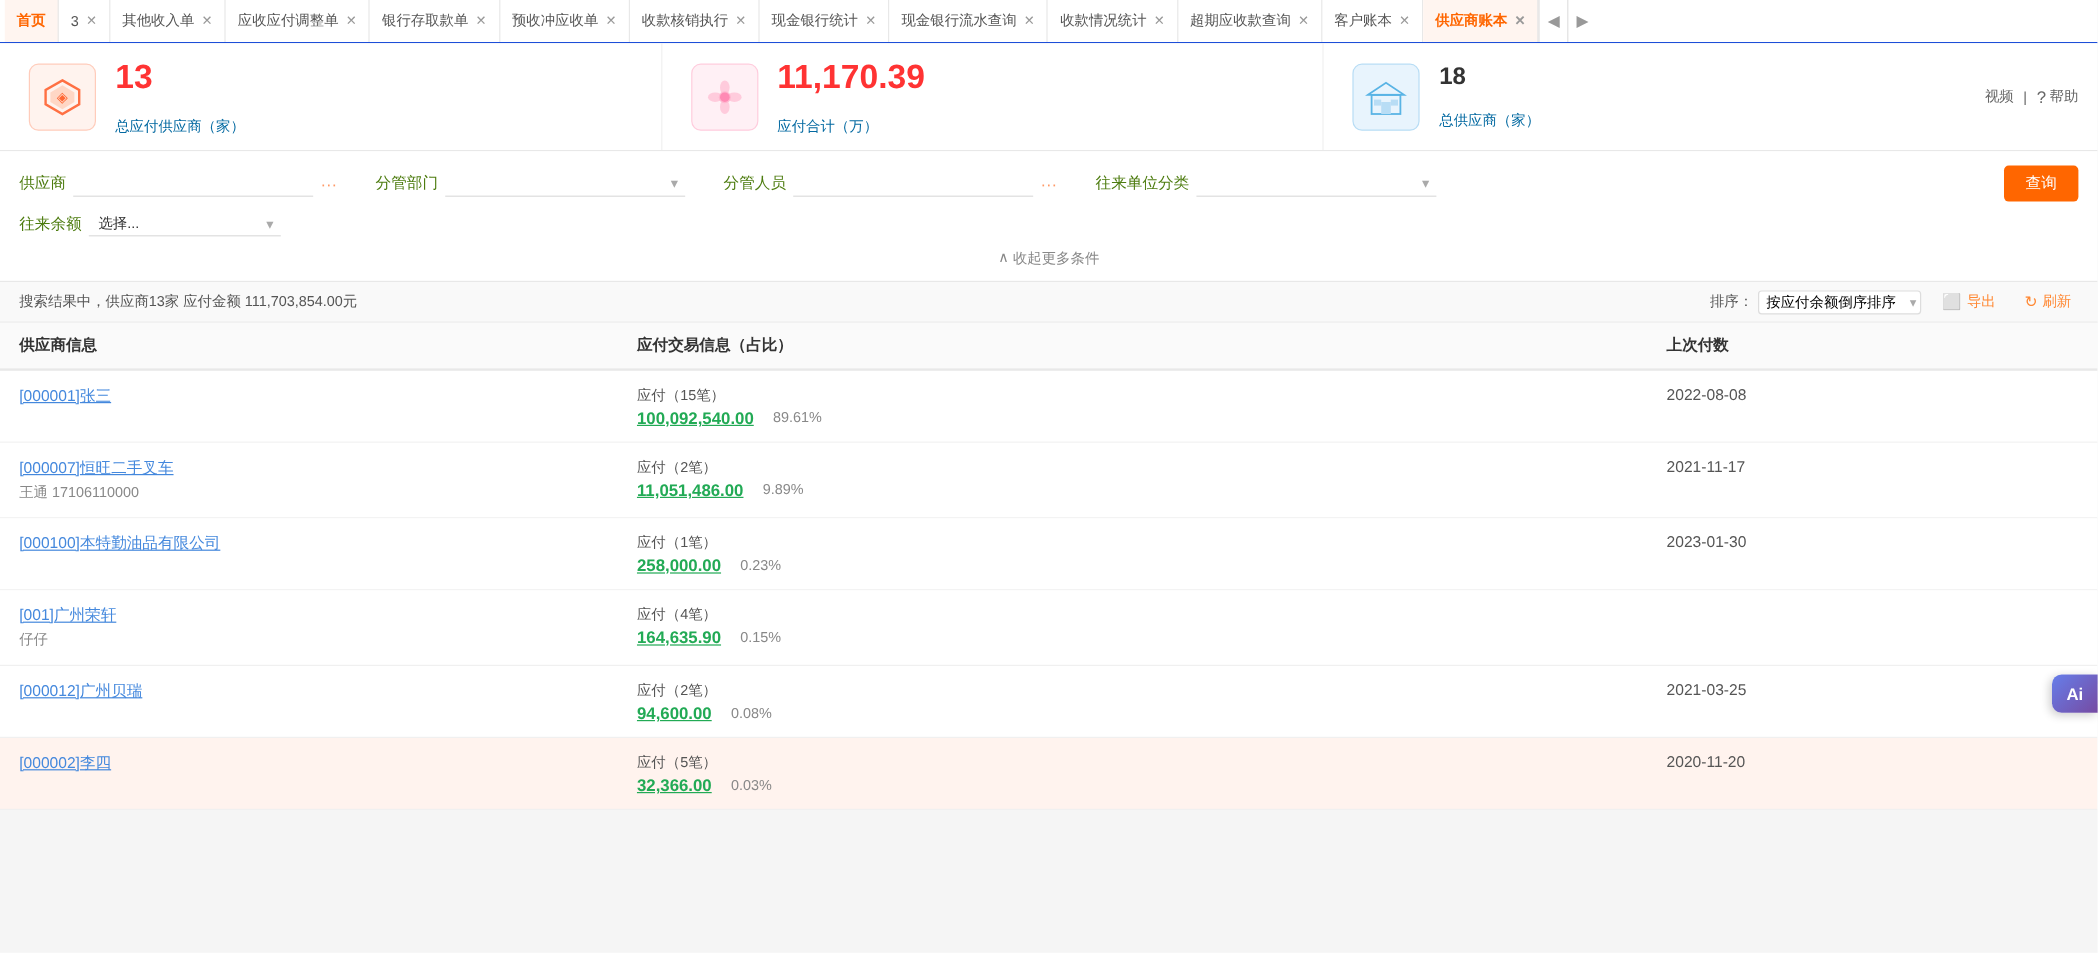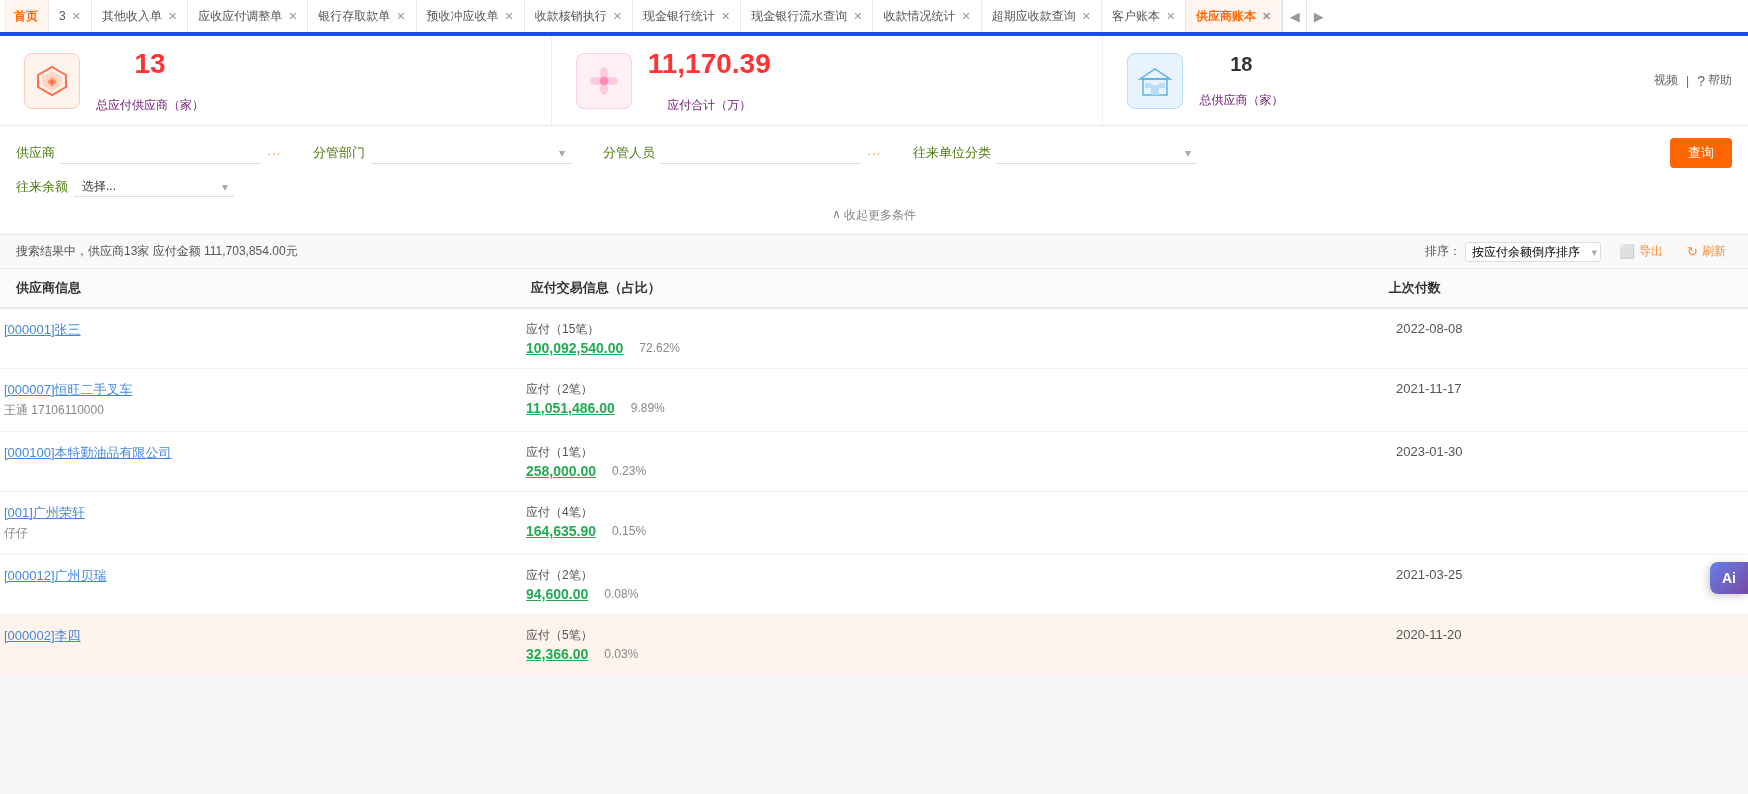--- a/index.html
+++ b/index.html
@@ -3,21 +3,21 @@
   <meta charset="utf-8">
   <style>
     * { box-sizing: border-box; margin: 0; padding: 0; }
     body { font-family: 'Microsoft YaHei', Arial, sans-serif; font-size: 13px; background: #f5f5f5; color: #333; }
 
     
     .top-nav {
       display: flex;
       align-items: center;
       background: #fff;
-      border-bottom: 4px solid #1d4ed8;
+      border-bottom: 1px solid #1d4ed8;
       height: 36px;
       padding: 0 4px;
       overflow: hidden;
     }
     .nav-tab {
       display: flex;
       align-items: center;
       padding: 0 10px;
       height: 36px;
       white-space: nowrap;
@@ -54,23 +54,23 @@
       display: flex;
       align-items: center;
       justify-content: center;
       margin-right: 16px;
       font-size: 28px;
       flex-shrink: 0;
     }
     .stat-icon.orange { background: #fff3ee; color: #ff7043; border: 1.5px solid #ffccbb; }
     .stat-icon.pink { background: #fff0f5; color: #ff8ab4; border: 1.5px solid #ffccdd; }
     .stat-icon.blue { background: #e8f4fd; color: #5ab4e5; border: 1.5px solid #b8ddf5; }
-    .stat-text { display: flex; flex-direction: column; align-items: center; }
+    .stat-text { display: flex; flex-direction: column; }
     .stat-number { font-size: 28px; font-weight: bold; color: #ff3333; line-height: 1.2; }
-    .stat-label { font-size: 12px; color: #701a75; margin-top: 16px; }
+    .stat-label { font-size: 12px; color: #0369a1; margin-top: 16px; }
     .stat-item:last-child { border-right: none; }
 
     
     .top-right-links {
       display: flex;
       align-items: center;
       gap: 8px;
       padding-right: 16px;
       font-size: 12px;
       color: #666;
@@ -233,21 +233,21 @@
       font-weight: bold;
       font-size: 13px;
       color: #333;
     }
     .col-supplier { flex: 3; min-width: 200px; }
     .col-transaction { flex: 5; min-width: 300px; }
     .col-lastpay { flex: 2; min-width: 150px; }
 
     .table-row {
       display: flex;
-      padding: 12px 4px;
+      padding: 12px 16px;
       border-bottom: 1px solid #f0f0f0;
       align-items: flex-start;
       background: #fff;
     }
     .table-row.highlighted { background: #fff3ee; justify-content: center; }
 
     .supplier-link {
       color: #4488dd;
       text-decoration: underline;
       cursor: pointer;
@@ -487,21 +487,21 @@
         <div class="col-supplier">
           <span class="supplier-link">
             <span>[000001]</span><span>张三</span>
           </span>
         </div>
         <div class="col-transaction">
           <div class="trans-info">
             <span class="trans-label">应付（15笔）</span>
             <div class="trans-row">
               <span class="trans-amount">100,092,540.00</span>
-              <span class="trans-percent">72.62%</span>
+              <span class="trans-percent">89.61%</span>
             </div>
           </div>
         </div>
         <div class="col-lastpay">
           <span class="last-pay-date">2022-08-08</span>
         </div>
       </div>
 
       <div class="table-row">
         <div class="col-supplier">

